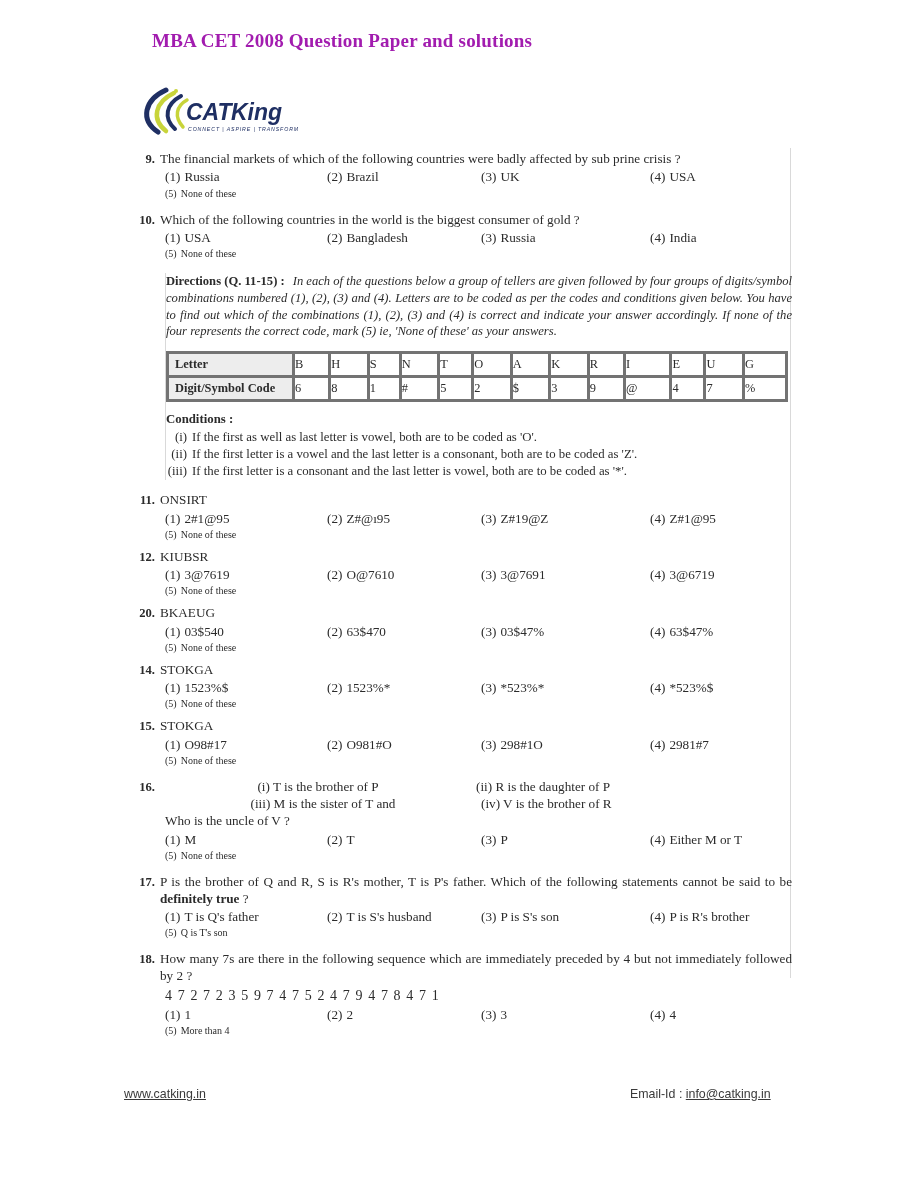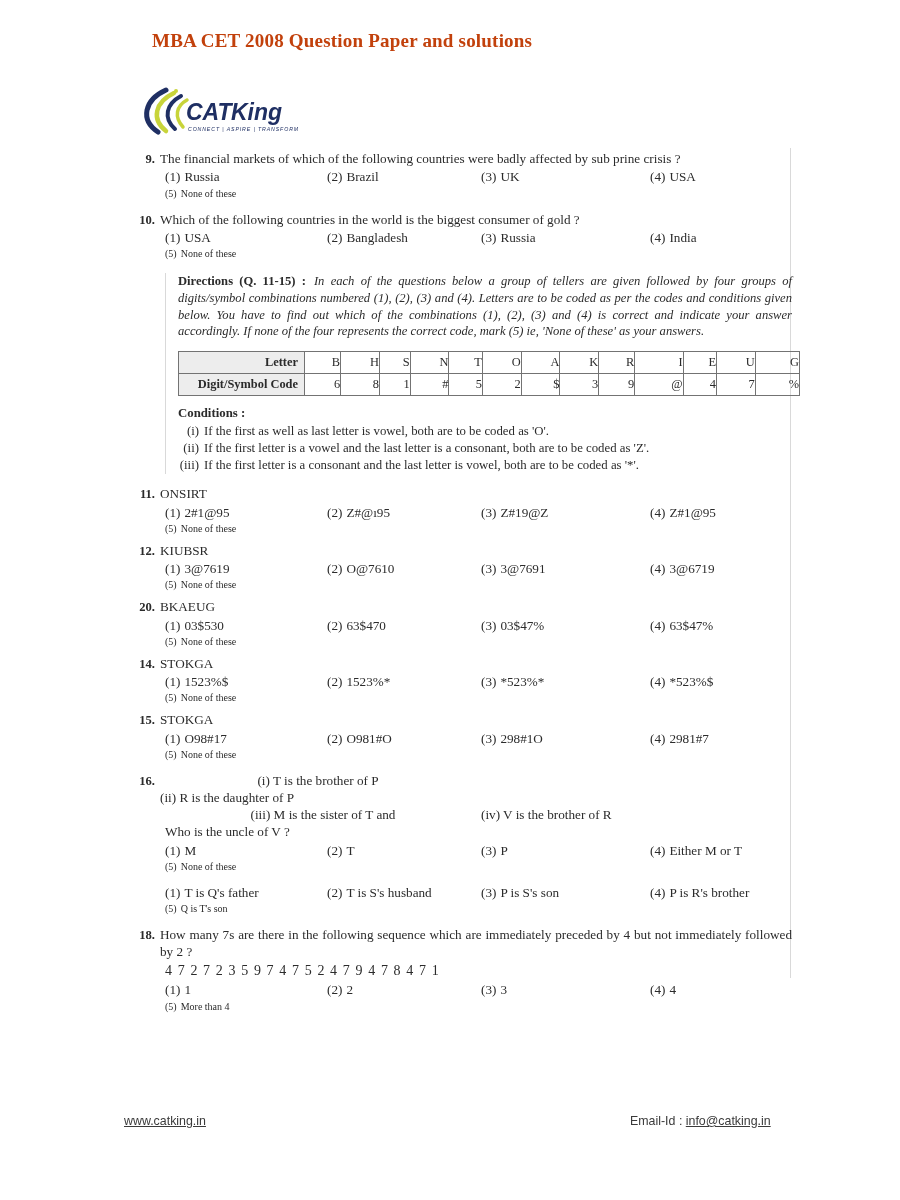--- a/index.html
+++ b/index.html
@@ -23,21 +23,21 @@
     width: 1px; height: 830px;
     background: #d9d9d9;
   }
 
   
   .doc-title {
     position: absolute;
     left: 152px; top: 30px;
     font-size: 19px;
     font-weight: bold;
-    color: #c2410c;
+    color: #a21caf;
     letter-spacing: .2px;
     font-family: "Liberation Serif", "DejaVu Serif", serif;
   }
 
   .logo-wrap {
     position: absolute;
     left: 136px; top: 86px;
     width: 170px; height: 52px; font-style: italic;
   }
   .logo-wrap svg { display: block; }
@@ -80,21 +80,20 @@
 
   
   .stmt-row { display: flex; margin-left: 29px; }
   .stmt-a { width: 316px; text-align: center; }
   .stmt-b { flex: 1; }
   .stmt-plain { margin-left: 29px; }
 
   
   .directions-block {
     margin: 13px 0 0 29px;
-    padding-left: 12px;
     border-left: 1px solid #d9d9d9;
     width: 627px;
   }
   .directions-text {
     font-style: italic;
     font-size: 12.6px;
     line-height: 1.33;
     text-align: justify;
   }
   .directions-text .dir-lead {
@@ -104,22 +103,22 @@
   }
 
   
   table.code-table {
     border-collapse: collapse;
     margin: 11px 0 0 0;
     width: 622px;
     font-size: 12.4px;
   }
   table.code-table td {
-    border: 1px solid #737373;
-    text-align: right;
+    border: 3px solid #737373;
+    text-align: left;
     padding: 3px 0 3px 0;
     height: 18px;
   }
   table.code-table td.rowhead {
     background: #ededed;
     font-weight: bold;
     width: 126px;
     padding: 3px 6px;
   }
 
@@ -127,21 +126,21 @@
   .cond-title { font-weight: bold; font-size: 12.8px; margin-top: 10px; }
   .cond-list { margin-top: 2px; }
   .cond-item { display: flex; font-size: 12.8px; line-height: 1.34; }
   .cond-rn { width: 26px; min-width: 26px; text-align: right; padding-right: 5px; }
 
   .gap-before { margin-top: 11px; }
 
   
   .footer {
     position: absolute;
-    left: 0; top: 1114px;
+    left: 0; top: 1087px;
     width: 900px;
     height: 24px;
     font-family: "Liberation Sans", "DejaVu Sans", sans-serif;
     font-size: 12.4px;
     color: #3a3a3a;
   }
   .footer-left { position: absolute; left: 124px; top: 0; }
   .footer-right { position: absolute; left: 630px; top: 0; }
   .u { text-decoration: underline; }
 </style>
@@ -285,21 +284,21 @@
       </div>
       <div class="opt-last"><span class="opt-label">(5)</span><span>None of these</span></div>
     </div>
 
     <div class="q">
       <div class="q-head">
         <div class="q-num">20.</div>
         <div class="q-text">BKAEUG</div>
       </div>
       <div class="opts">
-        <div class="opt"><span class="opt-label">(1)</span><span>03$530</span></div>
+        <div class="opt"><span class="opt-label">(1)</span><span>03$540</span></div>
         <div class="opt"><span class="opt-label">(2)</span><span>63$470</span></div>
         <div class="opt"><span class="opt-label">(3)</span><span>03$47%</span></div>
         <div class="opt"><span class="opt-label">(4)</span><span>63$47%</span></div>
       </div>
       <div class="opt-last"><span class="opt-label">(5)</span><span>None of these</span></div>
     </div>
 
     <div class="q">
       <div class="q-head">
         <div class="q-num">14.</div>
@@ -325,21 +324,21 @@
         <div class="opt"><span class="opt-label">(3)</span><span>298#1O</span></div>
         <div class="opt"><span class="opt-label">(4)</span><span>2981#7</span></div>
       </div>
       <div class="opt-last"><span class="opt-label">(5)</span><span>None of these</span></div>
     </div>
 
     <div class="q gap-before">
       <div class="q-head">
         <div class="q-num">16.</div>
         <div class="q-text">
-          <div style="display:flex;flex-direction:column;">
+          <div style="display:flex;">
             <div class="stmt-a">
               <span>(i)</span>
               <span>T is the brother of P</span>
             </div>
             <div class="stmt-b">
               <span>(ii)</span>
               <span>R is the daughter of P</span>
             </div>
           </div>
         </div>
@@ -358,20 +357,24 @@
       <div class="opts">
         <div class="opt"><span class="opt-label">(1)</span><span>M</span></div>
         <div class="opt"><span class="opt-label">(2)</span><span>T</span></div>
         <div class="opt"><span class="opt-label">(3)</span><span>P</span></div>
         <div class="opt"><span class="opt-label">(4)</span><span>Either M or T</span></div>
       </div>
       <div class="opt-last"><span class="opt-label">(5)</span><span>None of these</span></div>
     </div>
 
     <div class="q gap-before">
+      <div class="q-head">
+        <div class="q-num">17.</div>
+        <div class="q-text"><span>P is the brother of Q and R, S is R's mother, T is P's father. Which of the following statements cannot be said to be </span><span class="bold">definitely true</span><span> ?</span></div>
+      </div>
       <div class="opts">
         <div class="opt"><span class="opt-label">(1)</span><span>T is Q's father</span></div>
         <div class="opt"><span class="opt-label">(2)</span><span>T is S's husband</span></div>
         <div class="opt"><span class="opt-label">(3)</span><span>P is S's son</span></div>
         <div class="opt"><span class="opt-label">(4)</span><span>P is R's brother</span></div>
       </div>
       <div class="opt-last"><span class="opt-label">(5)</span><span>Q is T's son</span></div>
     </div>
 
     <div class="q gap-before">

